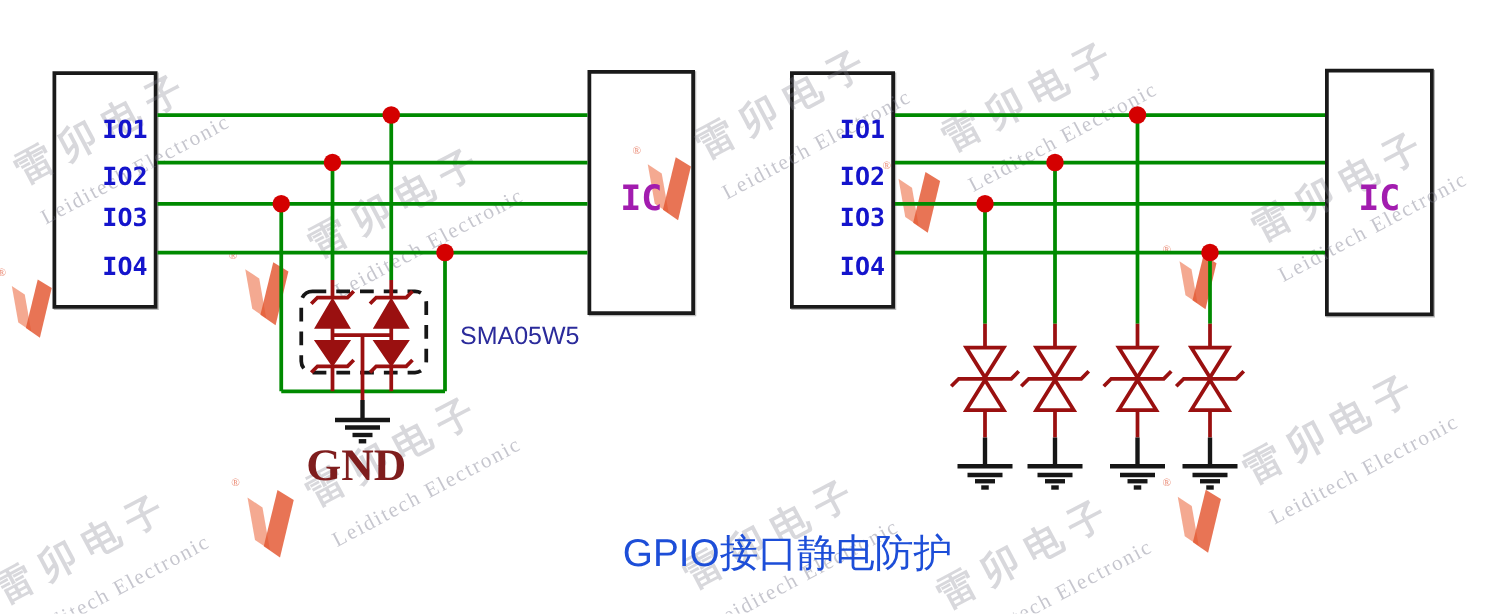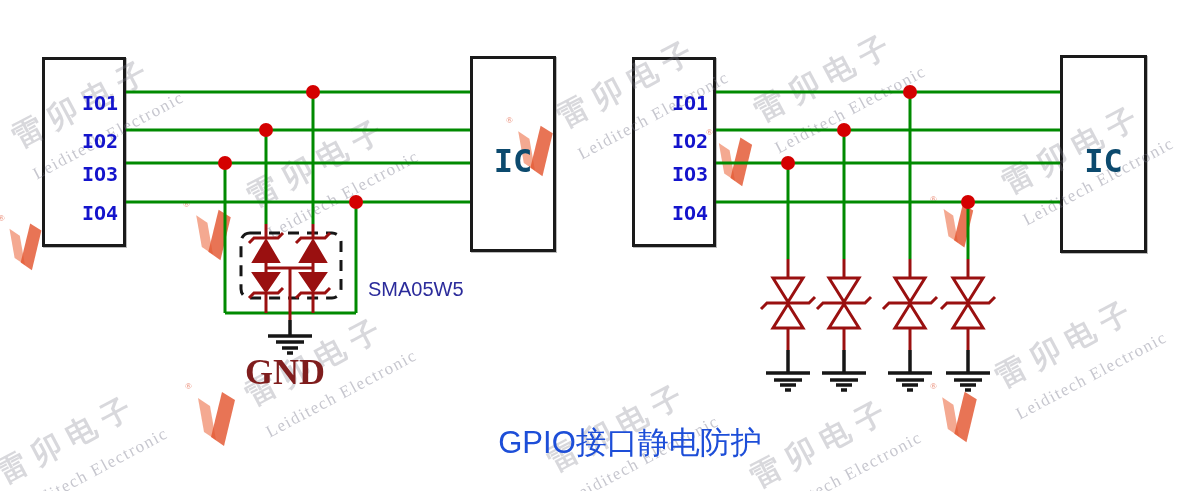--- a/index.html
+++ b/index.html
@@ -17,21 +17,21 @@
   #conn-right{left:632px; top:57px; width:84px; height:190px;}
   #ic-right  {left:1060px;top:55px; width:87px; height:198px;}
   
   .pin-label{
     position:absolute;width:44px;height:22px;text-align:right;
     font-family:"DejaVu Sans Mono",monospace;font-size:20px;font-weight:bold;
     color:#1414cc;line-height:22px;z-index:6;margin-top:11px;
   }
   .ic-label{
     position:absolute;text-align:center;font-family:"DejaVu Sans Mono",monospace;
-    font-size:32px;font-weight:bold;color:#0c4a6e;z-index:6;
+    font-size:28px;font-weight:bold;color:#a21caf;z-index:6;
   }
   .part-label{
     position:absolute;font-family:"Liberation Sans",sans-serif;
     font-size:20px;color:#2b2b9b;z-index:6;white-space:nowrap;
   }
   #gnd-label{
     position:absolute;left:245px;top:351px;width:80px;text-align:center;
     font-family:"Liberation Serif",serif;font-size:36px;font-weight:600;
     color:#7f1d1d;z-index:6;
   }
@@ -254,19 +254,19 @@
   <div class="pin-label" style="left:74px;top:191px;">IO4</div>
 
   <div class="pin-label" style="left:664px;top:81px;">IO1</div>
   <div class="pin-label" style="left:664px;top:119px;">IO2</div>
   <div class="pin-label" style="left:664px;top:152px;">IO3</div>
   <div class="pin-label" style="left:664px;top:191px;">IO4</div>
 
   <div class="ic-label" style="left:470px;top:142px;width:86px;">IC</div>
   <div class="ic-label" style="left:1060px;top:142px;width:87px;">IC</div>
 
-  <div class="part-label" style="left:368px;top:258px;margin-top:20px;">SMA05W5</div>
+  <div class="part-label" style="left:368px;top:258px;">SMA05W5</div>
 
   <div id="gnd-label">GND</div>
 
   <div id="page-title">GPIO接口静电防护</div>
 
 </div>
 
 </body></html>

